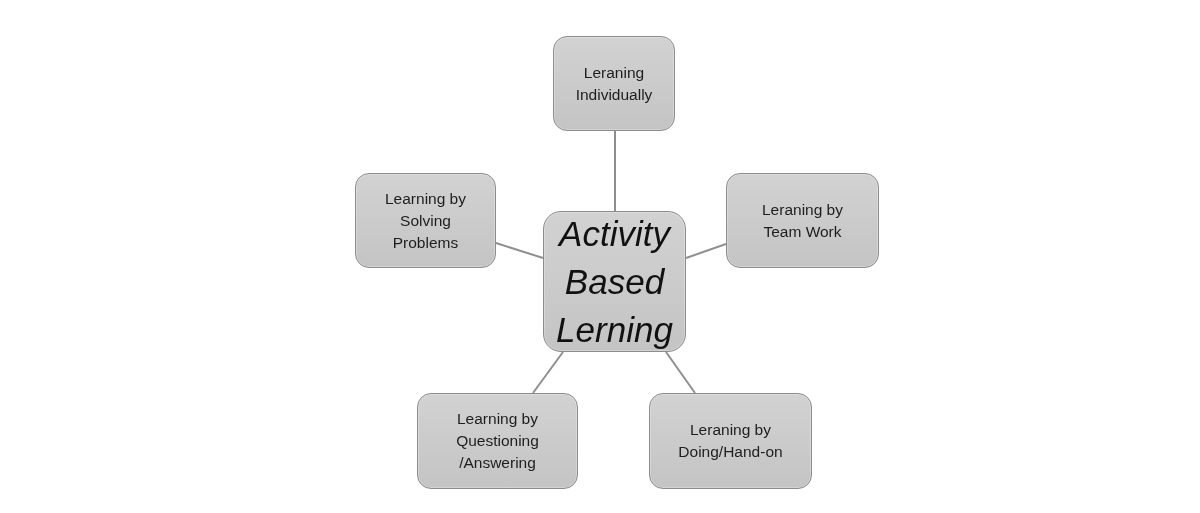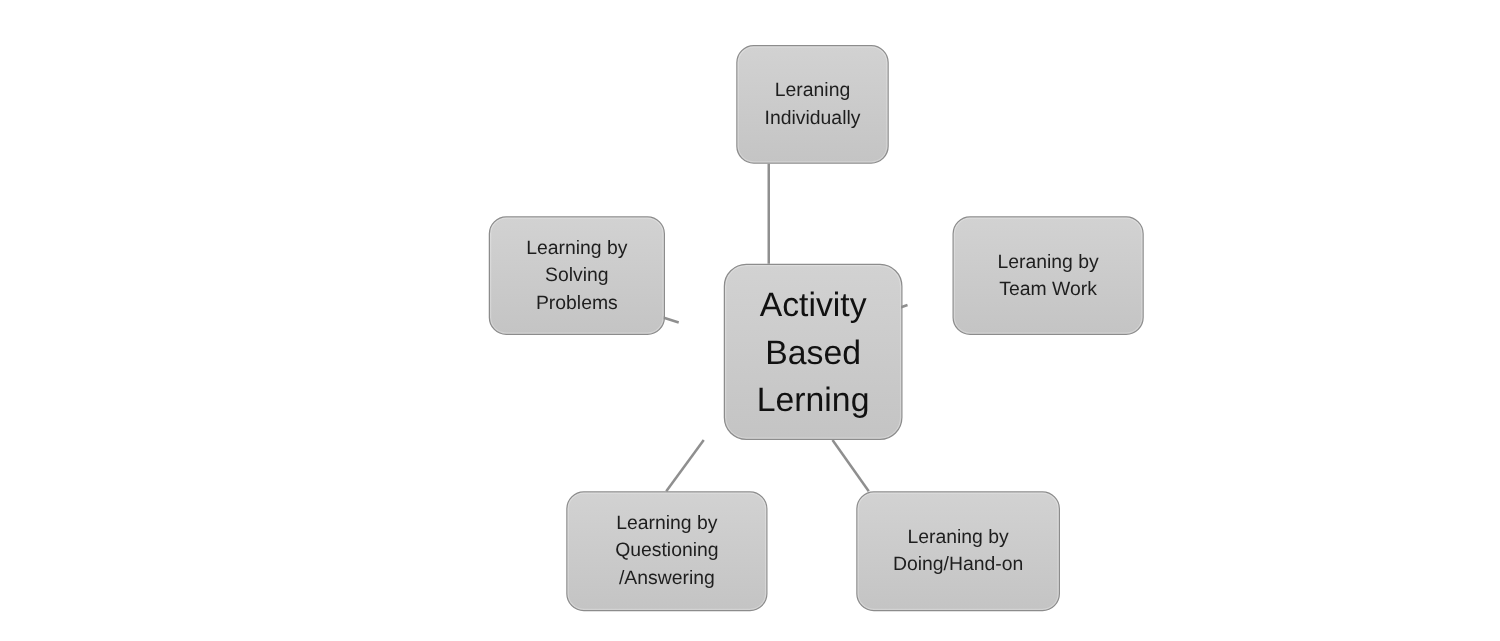--- a/index.html
+++ b/index.html
@@ -31,35 +31,35 @@
       box-sizing: border-box;
       border: 1.5px solid #8c8c8c;
       border-radius: 14px;
       background: linear-gradient(to bottom, #d2d2d2 0%, #c4c4c4 100%);
       box-shadow: inset 0 0 0 1px rgba(255,255,255,0.25);
       display: flex;
       align-items: center;
       justify-content: center;
       text-align: center;
       color: #1e1e1e;
-      margin-left: 36px;
     }
     .node .label {
       display: block;
       white-space: pre-line;
       font-size: 15.5px;
       line-height: 22px;
     }
     .node.center {
       border-radius: 18px;
     }
     .node.center .label {
-      font-size: 27px;
-      line-height: 38px;
+      font-size: 35px;
+      line-height: 48px;
       color: #111111;
+      font-style: italic;
     }
   </style>
 </head>
 <body>
 
 <div class="canvas">
 
   <svg class="connectors" viewBox="0 0 1200 513">
     <line x1="615" y1="131" x2="615" y2="211" stroke="#8f8f8f" stroke-width="2"></line>
     <line x1="686" y1="258" x2="726" y2="244" stroke="#8f8f8f" stroke-width="2"></line>

